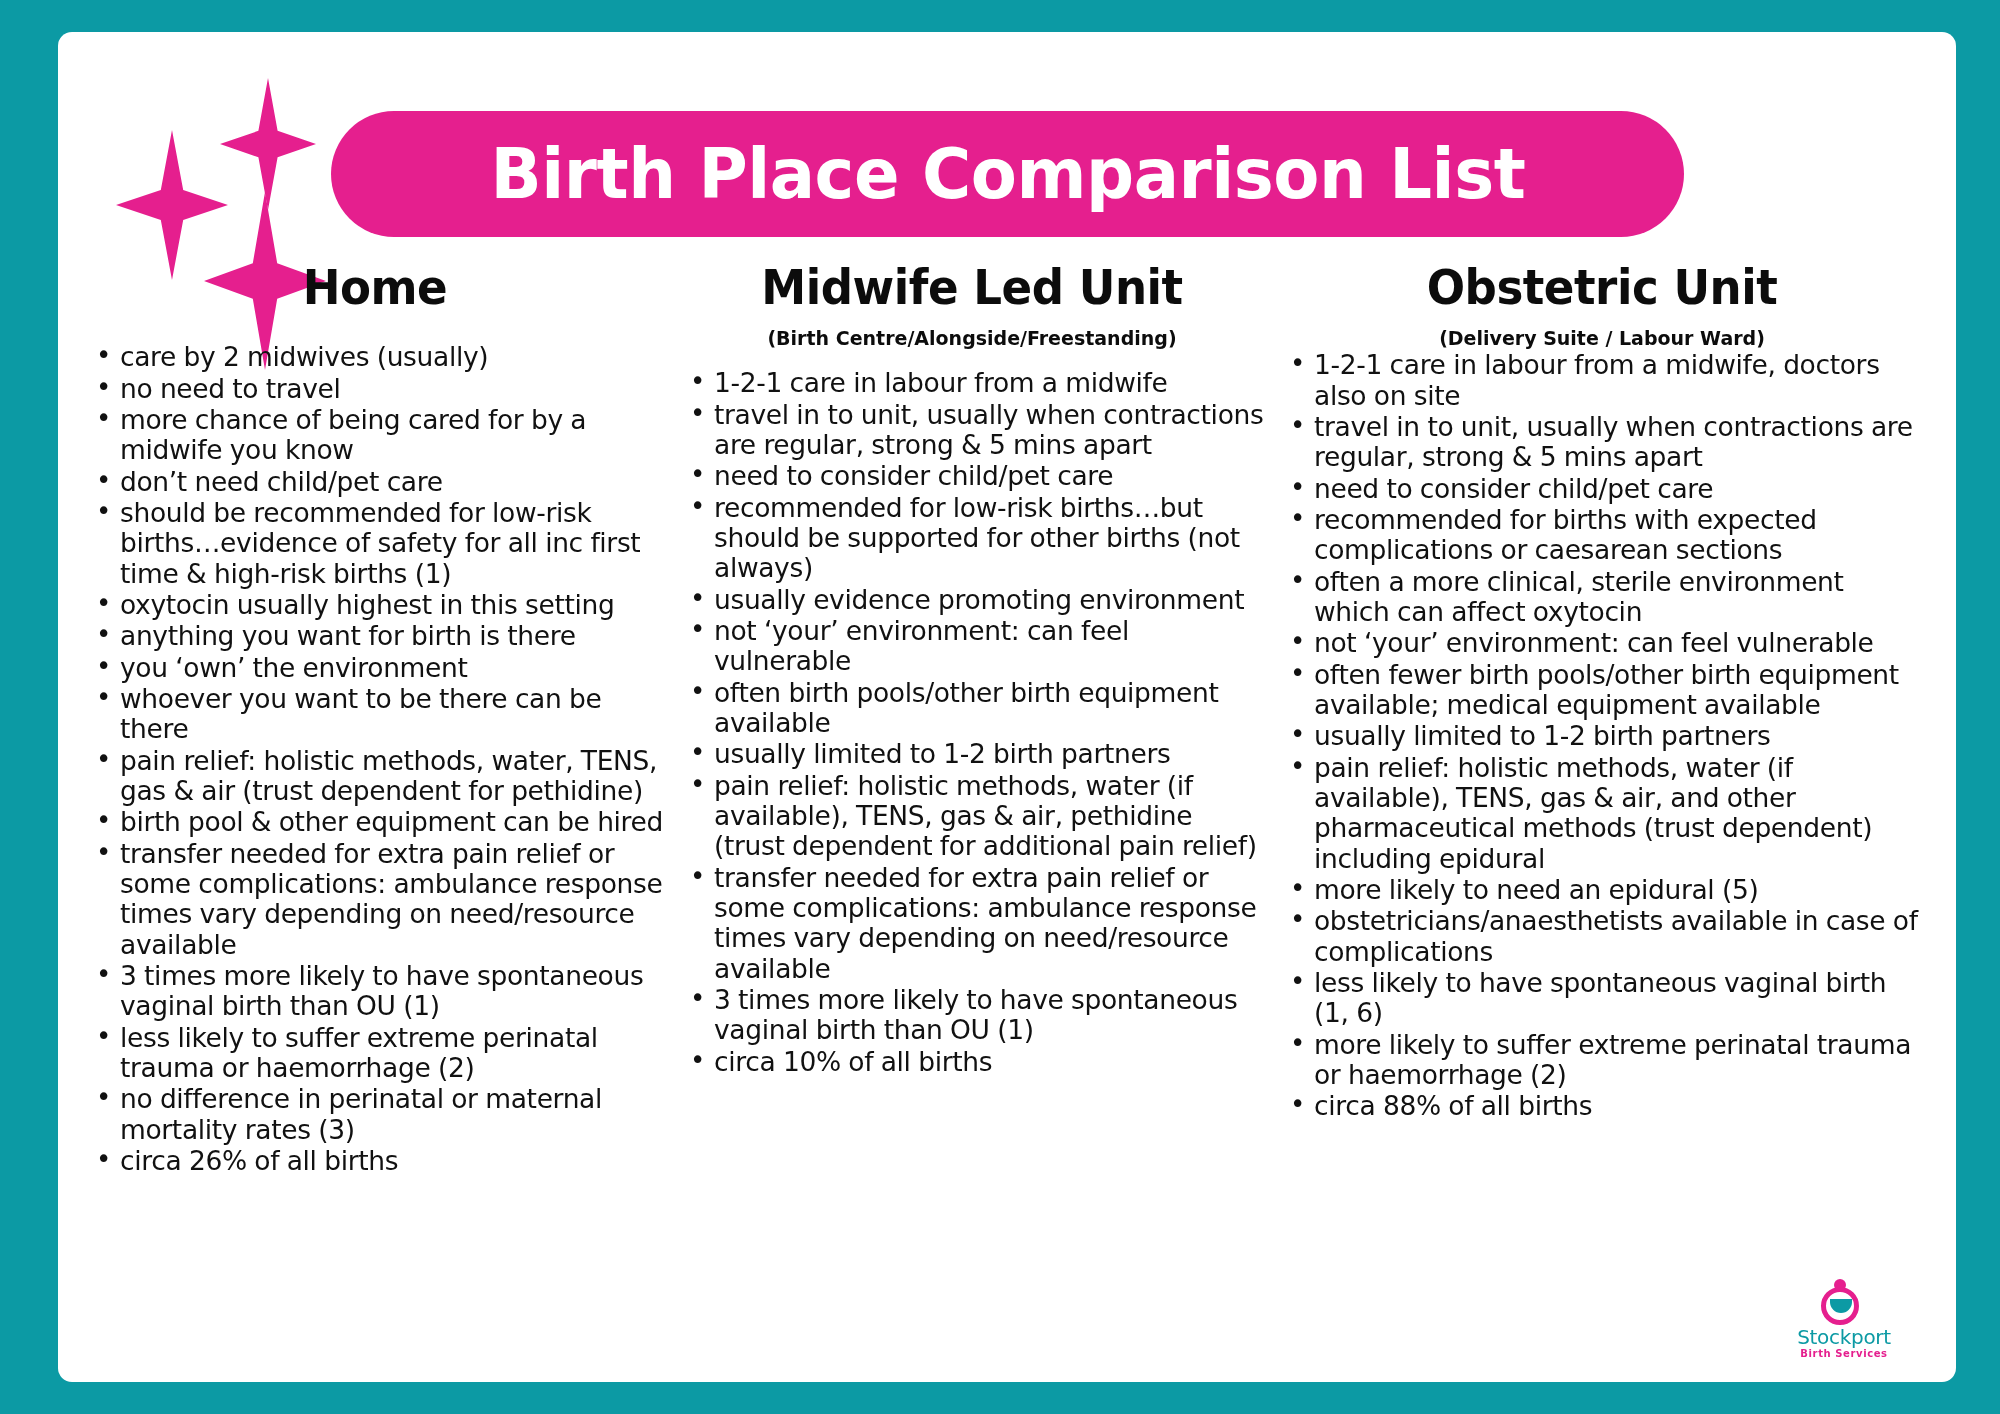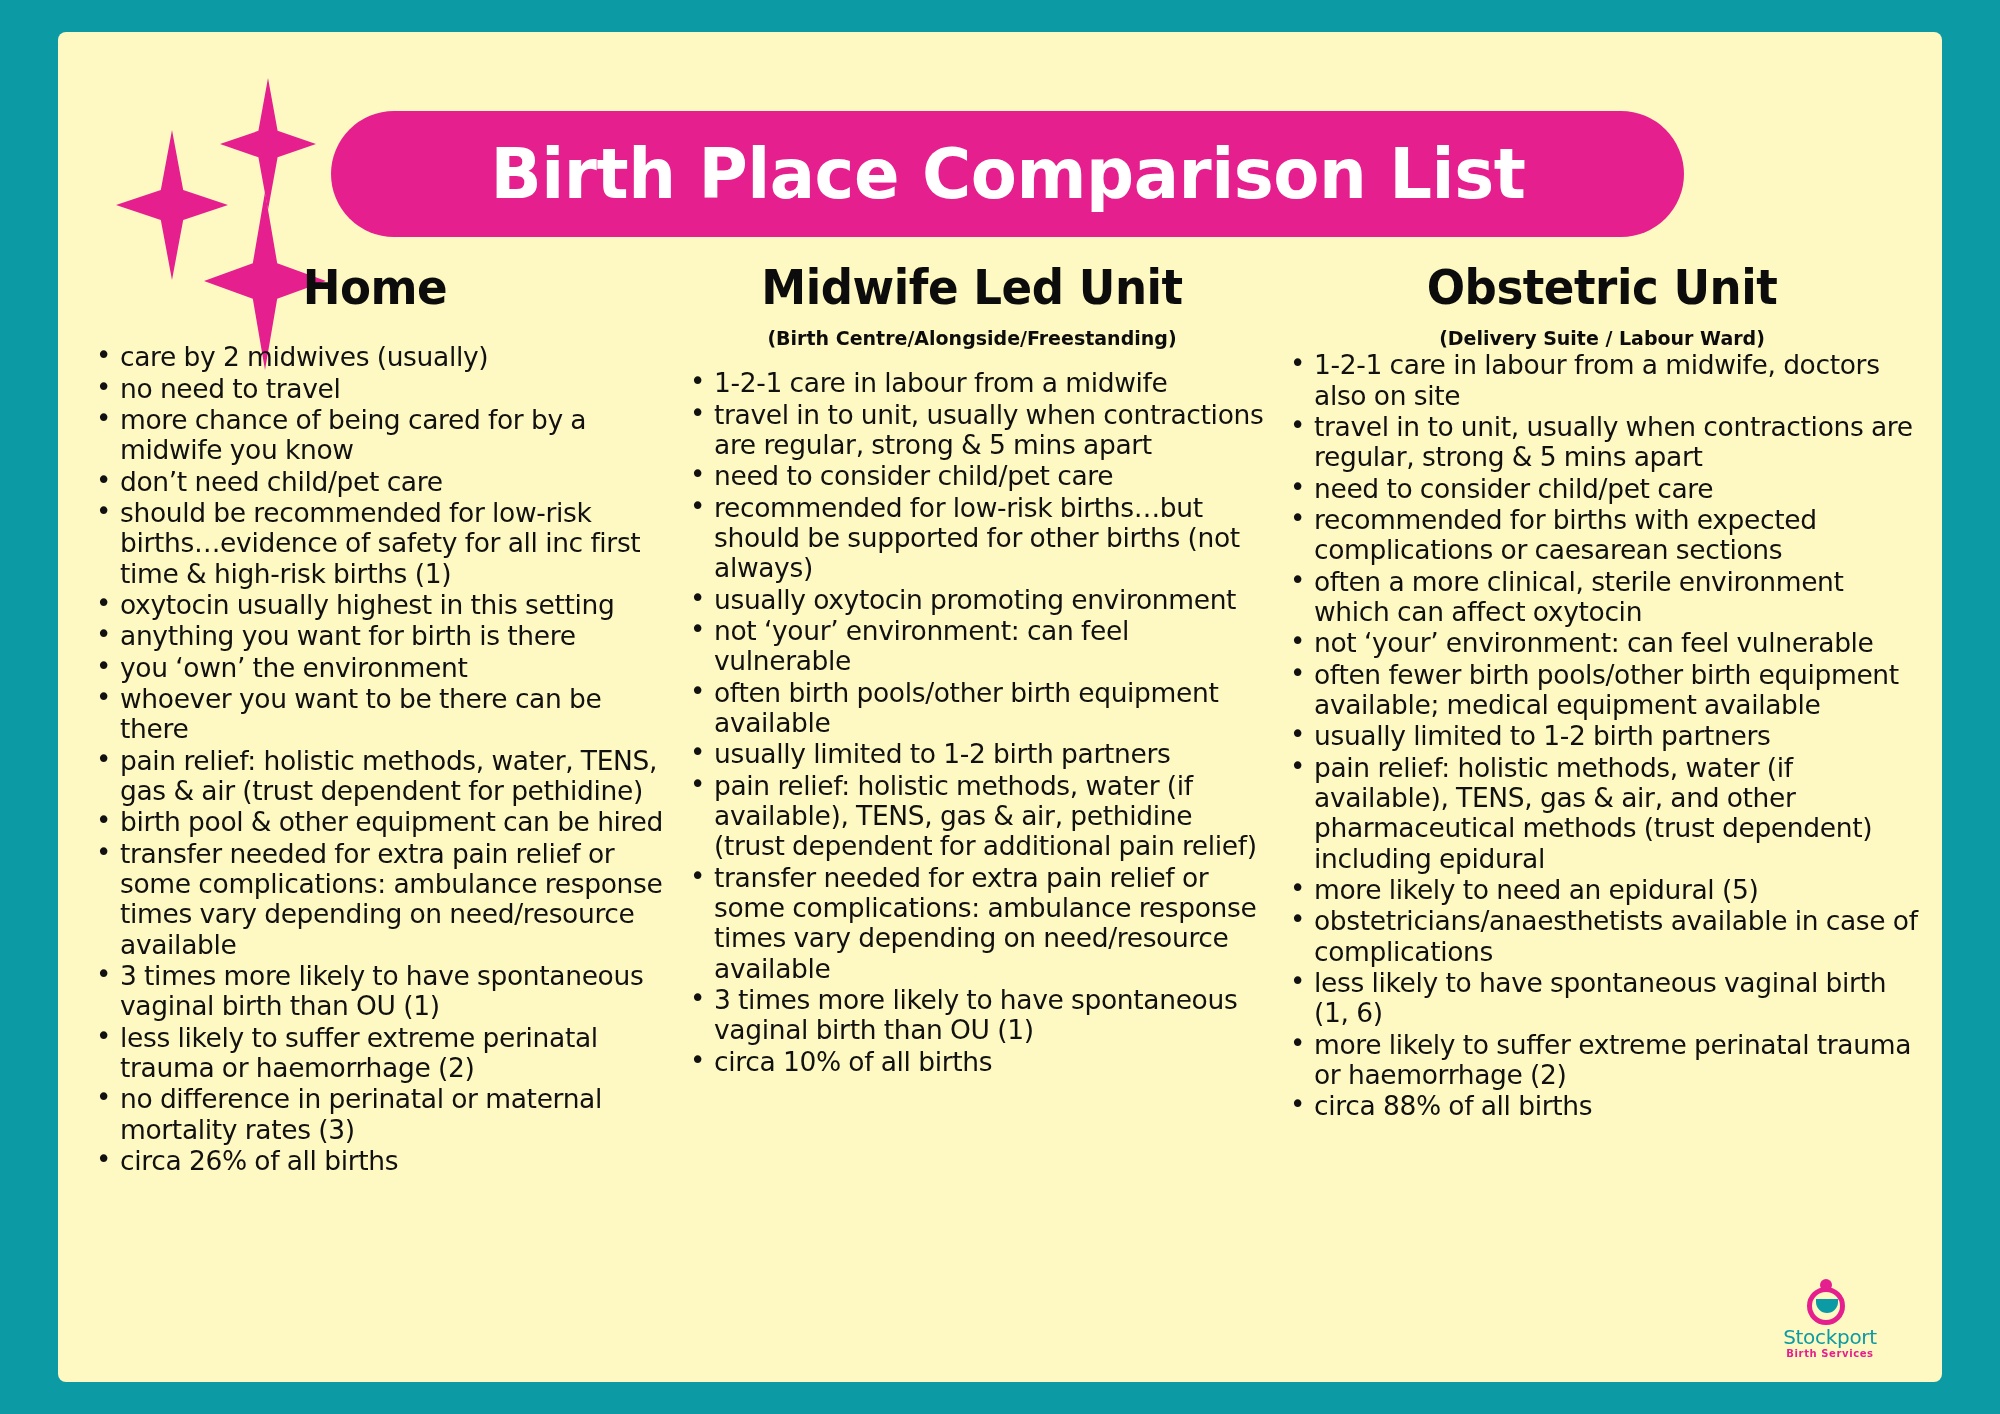--- a/index.html
+++ b/index.html
@@ -21,23 +21,24 @@
     background: #0c9aa4;
     box-sizing: border-box;
   }
 
   #card {
     position: absolute;
     left: 58px;
     top: 32px;
     width: 1884px;
     height: 1350px;
-    background: #fef9c3;
-    border-radius: 8px;
+    background: #ffffff;
+    border-radius: 14px;
     overflow: hidden;
+    padding-left: 14px;
   }
 
   
   .sparkle {
     position: absolute;
     background: #e51f8e;
     clip-path: polygon(50% 0%, 60% 40%, 100% 50%, 60% 60%, 50% 100%, 40% 60%, 0% 50%, 40% 40%);
   }
   #sparkle-a { left: 58px;  top: 98px;  width: 112px; height: 150px; }
   #sparkle-b { left: 162px; top: 46px;  width: 96px;  height: 132px; }
@@ -228,21 +229,21 @@
       </div>
 
       <div class="column" id="col-mlu">
         <div class="col-head">Midwife Led Unit</div>
         <div class="col-sub">(Birth Centre/Alongside/Freestanding)</div>
         <ul class="bullets">
           <li>1-2-1 care in labour from a midwife</li>
           <li>travel in to unit, usually when contractions are regular, strong &amp; 5 mins apart</li>
           <li>need to consider child/pet care</li>
           <li>recommended for low-risk births…but should be supported for other births (not always)</li>
-          <li>usually oxytocin promoting environment</li>
+          <li>usually evidence promoting environment</li>
           <li>not ‘your’ environment: can feel vulnerable</li>
           <li>often birth pools/other birth equipment available</li>
           <li>usually limited to 1-2 birth partners</li>
           <li>pain relief: holistic methods, water (if available), TENS, gas &amp; air, pethidine (trust dependent for additional pain relief)</li>
           <li>transfer needed for extra pain relief or some complications: ambulance response times vary depending on need/resource available</li>
           <li>3 times more likely to have spontaneous vaginal birth than OU (1)</li>
           <li>circa 10% of all births</li>
         </ul>
       </div>
 

